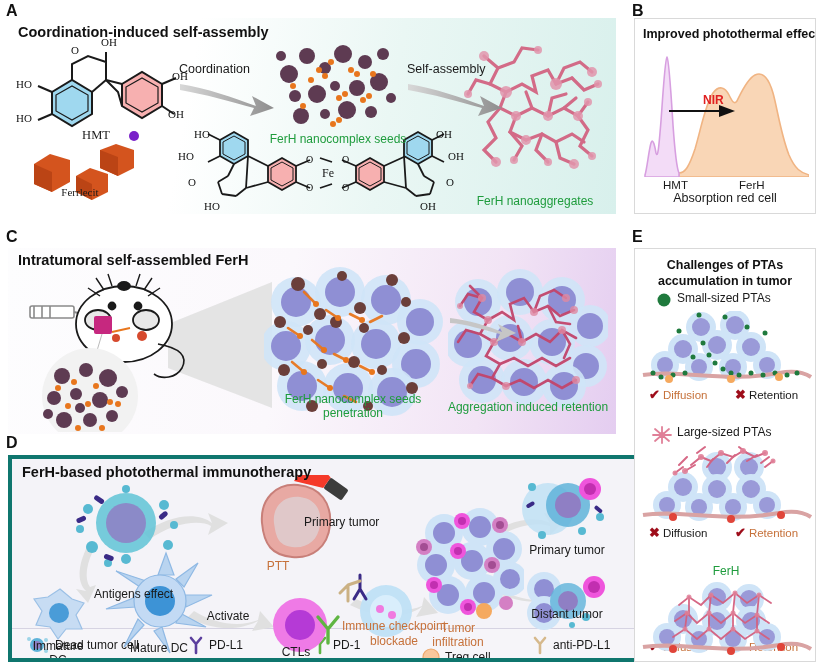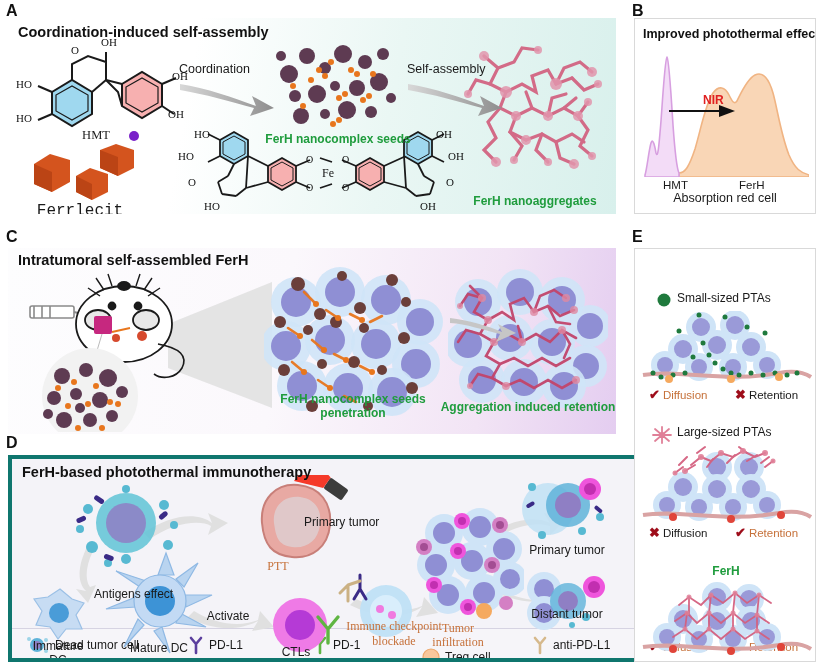--- a/index.html
+++ b/index.html
@@ -33,38 +33,36 @@
     z-index: 30;
   }
 
   .greenlbl {
     position: absolute;
     color: #1f9c3d;
     font-size: 12px;
     text-align: center;
     z-index: 30;
     line-height: 1.25;
-    font-weight: bold;
   }
   .blacklbl {
     position: absolute;
     color: #1a1a1a;
     font-size: 12px;
     text-align: center;
     z-index: 30;
     line-height: 1.2;
   }
   .orangelbl {
     position: absolute;
     color: #c6713a;
     font-size: 12px;
     text-align: center;
     z-index: 30;
     line-height: 1.2;
-    font-family: Liberation Serif, serif;
   }
 
   
   #panelA {
     left: 8px; top: 18px; width: 608px; height: 196px;
     background: linear-gradient(100deg,#ffffff 0%, #ffffff 30%, #eaf7f4 62%, #d8f0ec 100%);
   }
   #panelC {
     left: 8px; top: 248px; width: 608px; height: 186px;
     background: linear-gradient(100deg,#fdfdfe 0%, #fbf8fc 45%, #f2e4f5 78%, #e4cdf0 100%);
@@ -189,21 +187,21 @@
     <svg width="120" height="60" style="position:absolute;left:20px;top:126px;z-index:10">
       <g fill="#d4541e">
         <polygon points="6,20 22,10 42,16 42,38 24,48 6,40"></polygon>
         <polygon points="6,20 24,28 24,48 6,40" fill="#bb4415"></polygon>
         <polygon points="48,32 62,24 80,30 80,48 64,56 48,48"></polygon>
         <polygon points="48,32 64,40 64,56 48,48" fill="#bb4415"></polygon>
         <polygon points="72,6 88,0 106,6 106,24 90,32 72,24"></polygon>
         <polygon points="72,6 90,13 90,32 72,24" fill="#bb4415"></polygon>
       </g>
     </svg>
-    <div class="blacklbl" style="left:22px;top:184px;width:100px;font-size:16px;font-family:Liberation Mono, monospace">Ferrlecit</div>
+    <div class="blacklbl" style="left:22px;top:168px;width:100px;font-size:11px;font-family:Liberation Serif, serif">Ferrlecit</div>
 
     <svg width="100" height="40" style="position:absolute;left:170px;top:60px;z-index:15">
       <defs>
           <linearGradient id="ag1" x1="0" y1="0" x2="1" y2="0">
         <stop offset="0" stop-color="#d8d8d8"></stop>
             <stop offset="1" stop-color="#8e8e8e"></stop>
       </linearGradient>
         </defs>
       <path d="M2,6 C28,10 56,20 78,28 L74,18 L96,30 L72,38 L76,30 C54,24 26,16 2,12 Z" fill="url(#ag1)"></path>
     </svg>
@@ -755,20 +753,24 @@
             <path d="M3,3 L8,9 M13,3 L8,9 M8,9 L8,18"></path>
           </g>
         </svg>
         <span class="leg-txt">anti-PD-L1</span>
       </div>
     </div>
   </div>
 
   <div class="plabel" style="left:632px;top:228px">E</div>
   <div class="panel" id="panelE">
+    <div class="e-title">
+      <span>Challenges of PTAs</span><br>
+      <span>accumulation in tumor</span>
+    </div>
 
     <svg width="14" height="14" style="position:absolute;left:22px;top:44px;z-index:20">
       <circle cx="7" cy="7" r="6.5" fill="#1f7a3d"></circle>
     </svg>
     <div class="e-key" style="left:42px;top:42px">Small-sized PTAs</div>
 
     <svg width="176" height="72" style="position:absolute;left:4px;top:62px;z-index:10">
       <g>
         <circle cx="62" cy="16" r="15" fill="#cfe4f7"></circle>
           <circle cx="62" cy="16" r="9" fill="#9a9ad8"></circle>

